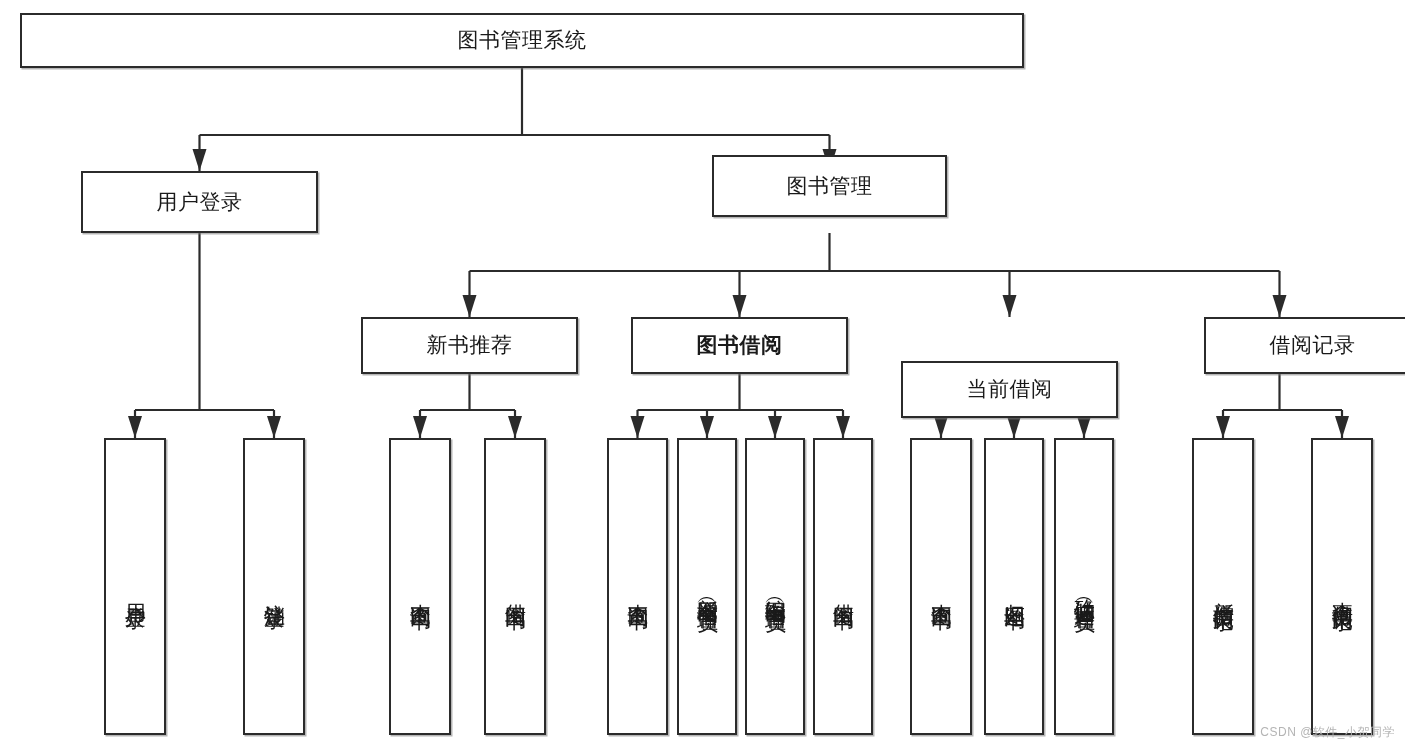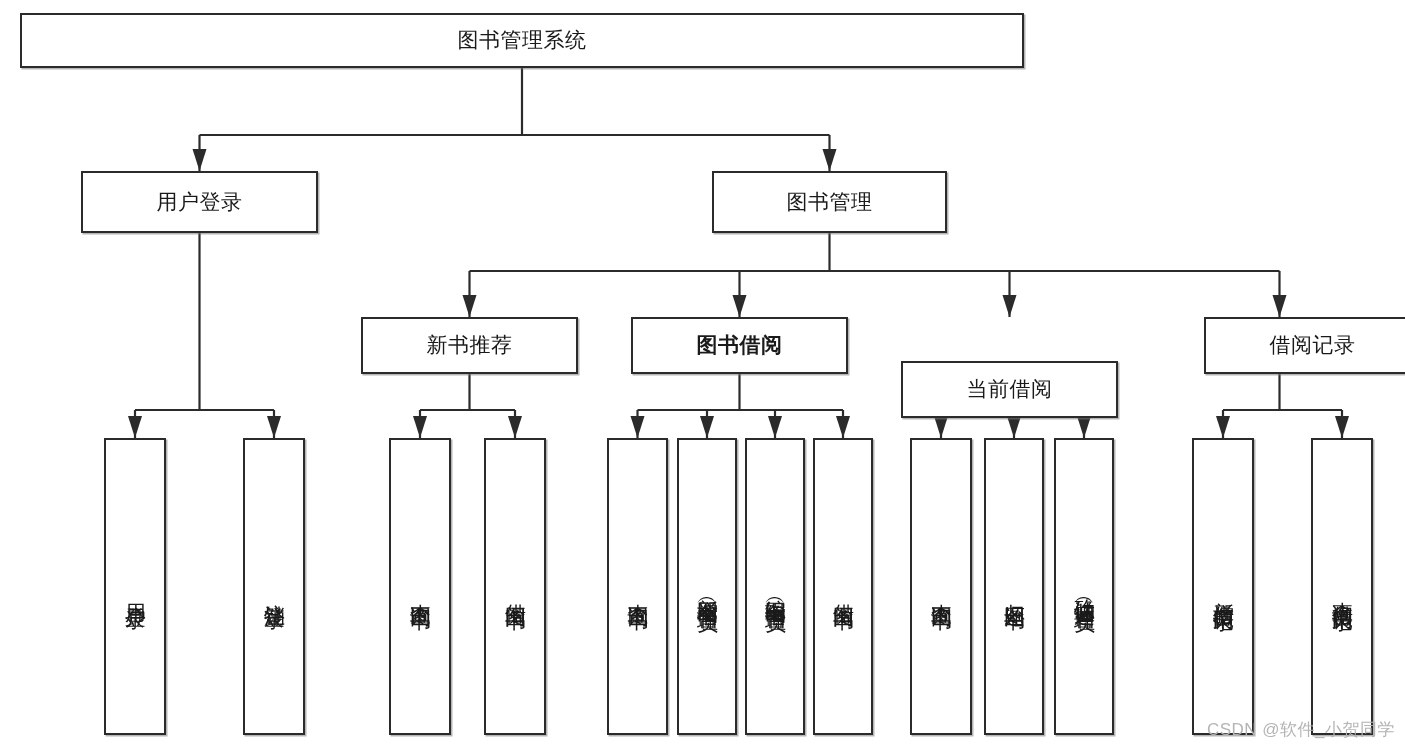--- a/index.html
+++ b/index.html
@@ -68,21 +68,21 @@
     stroke-width: 2.2;
     fill: none;
   }
   .arrowhead {
     fill: #2b2b2b;
   }
   #watermark {
     position: absolute;
     right: 10px;
     bottom: 6px;
-    font-size: 17px;
+    font-size: 12px;
     color: #b4b4b4;
     letter-spacing: 0.5px;
     white-space: nowrap;
     user-select: none;
     margin-top: 48px;
   }
 </style>
 </head>
 <body>
 
@@ -141,21 +141,21 @@
       <line x1="1342" y1="410" x2="1342" y2="438" class="conn"></line>
       <polygon points="1335,416 1349,416 1342,438" class="arrowhead"></polygon>
     </svg>
   <div id="node-layer">
       <div class="node-box" style="left: 20px; top: 13px; width: 1004px; height: 55px;">
         <span class="node-label">图书管理系统</span>
       </div>
       <div class="node-box" style="left: 81px; top: 171px; width: 237px; height: 62px;">
         <span class="node-label">用户登录</span>
       </div>
-      <div class="node-box" style="left: 712px; top: 171px; width: 235px; height: 62px;">
+      <div class="node-box" style="left: 712px; top: 155px; width: 235px; height: 62px;">
         <span class="node-label">图书管理</span>
       </div>
       <div class="node-box" style="left: 361px; top: 317px; width: 217px; height: 57px; justify-content: center;">
         <span class="node-label">新书推荐</span>
       </div>
       <div class="node-box" style="left: 631px; top: 317px; width: 217px; height: 57px; font-weight: bold;">
         <span class="node-label">图书借阅</span>
       </div>
       <div class="node-box" style="left: 901px; top: 317px; width: 217px; height: 57px; margin-top: 44px;">
         <span class="node-label">当前借阅</span>

